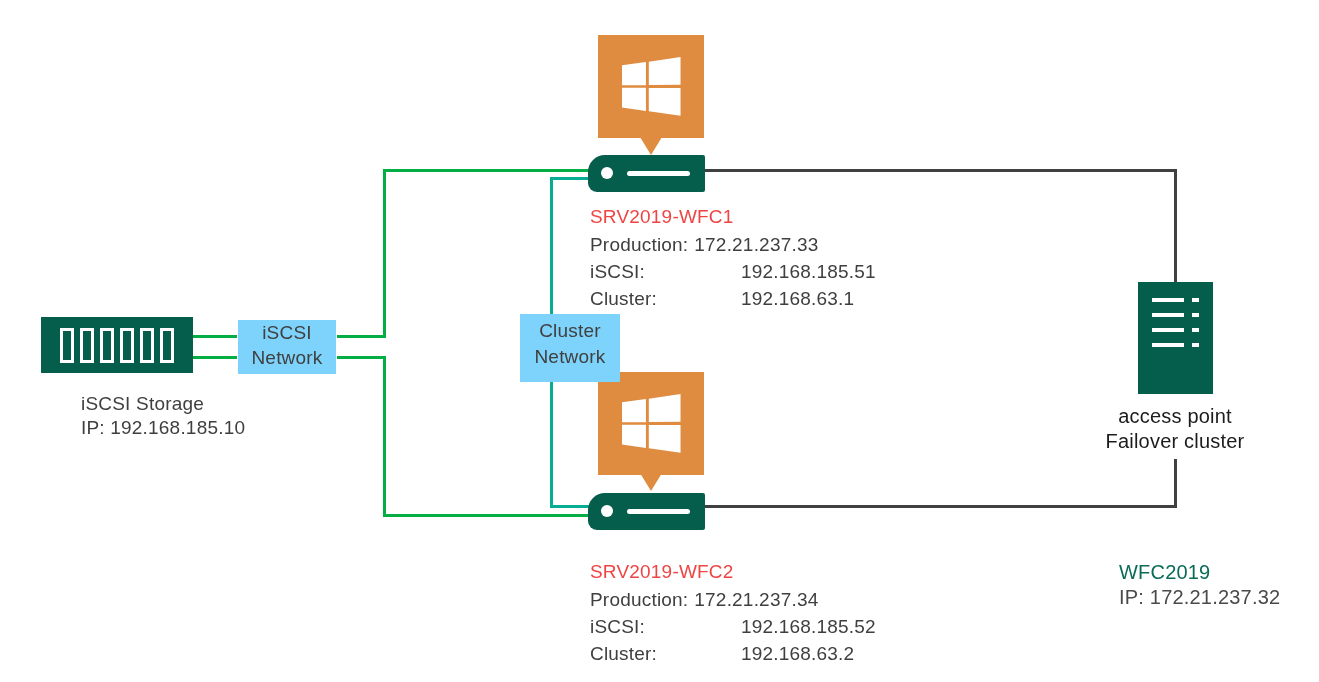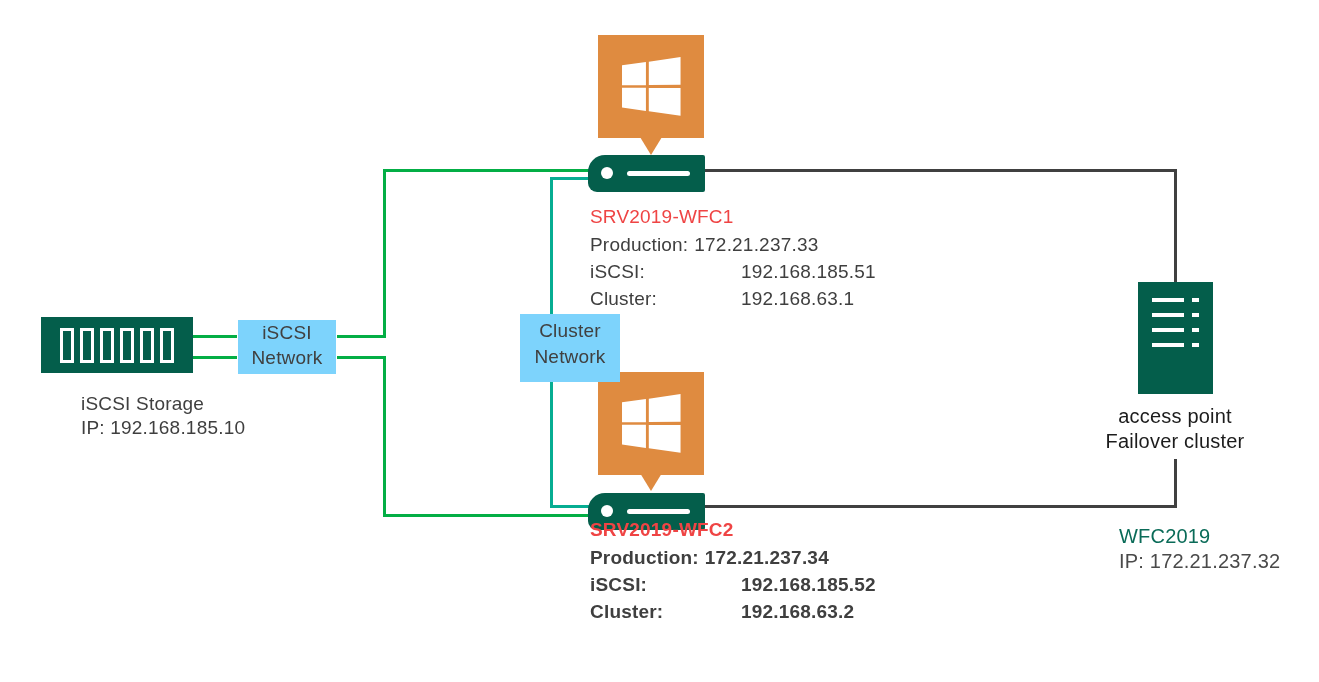--- a/index.html
+++ b/index.html
@@ -49,21 +49,21 @@
   .net-label{
     text-align:center;background:#7dd3fc;line-height:26px;color:#404040;
   }
   .storage-label{left:41px;top:392px;line-height:24px;color:#3f3f3f;margin-left:40px;}
   .node-info{line-height:27px;color:#3f3f3f;}
   .node-name{color:#ef4444;line-height:28px;}
   .info-row .lbl.tab{display:inline-block;min-width:151px;}
   .info-row .lbl.flow{margin-right:6px;}
   .ap-caption{left:1095px;top:404px;width:160px;text-align:center;line-height:25px;color:#1c1c1c;font-size:20px;}
   .ap-info{left:1119px;top:524px;line-height:25px;font-size:20px;}
-  .ap-name{color:#0a6b58;}
+  .ap-name{color:#0a6b58;margin-top:36px;}
   .ap-ip{color:#4a4a4a;}
 </style>
 </head>
 <body>
 
 <div class="canvas">
 
   <div class="line h green" style="left:193px;top:335px;width:44px;"></div>
   <div class="line h green" style="left:193px;top:356px;width:44px;"></div>
   <div class="line h green" style="left:337px;top:335px;width:49px;"></div>
@@ -147,21 +147,21 @@
     <div>Network</div>
   </div>
 
   <div class="txt node-info" style="left:590px;top:203px;">
     <div class="node-name">SRV2019-WFC1</div>
     <div class="info-row"><span class="lbl flow">Production:</span><span class="val">172.21.237.33</span></div>
     <div class="info-row"><span class="lbl tab">iSCSI:</span><span class="val">192.168.185.51</span></div>
     <div class="info-row"><span class="lbl tab">Cluster:</span><span class="val">192.168.63.1</span></div>
   </div>
 
-  <div class="txt node-info" style="left:590px;top:516px;font-weight:bold;">
+  <div class="txt node-info" style="left:590px;top:558px;">
     <div class="node-name">SRV2019-WFC2</div>
     <div class="info-row"><span class="lbl flow">Production:</span><span class="val">172.21.237.34</span></div>
     <div class="info-row"><span class="lbl tab">iSCSI:</span><span class="val">192.168.185.52</span></div>
     <div class="info-row"><span class="lbl tab">Cluster:</span><span class="val">192.168.63.2</span></div>
   </div>
 
   <div class="txt ap-caption">
     <div>access point</div>
     <div>Failover cluster</div>
   </div>

